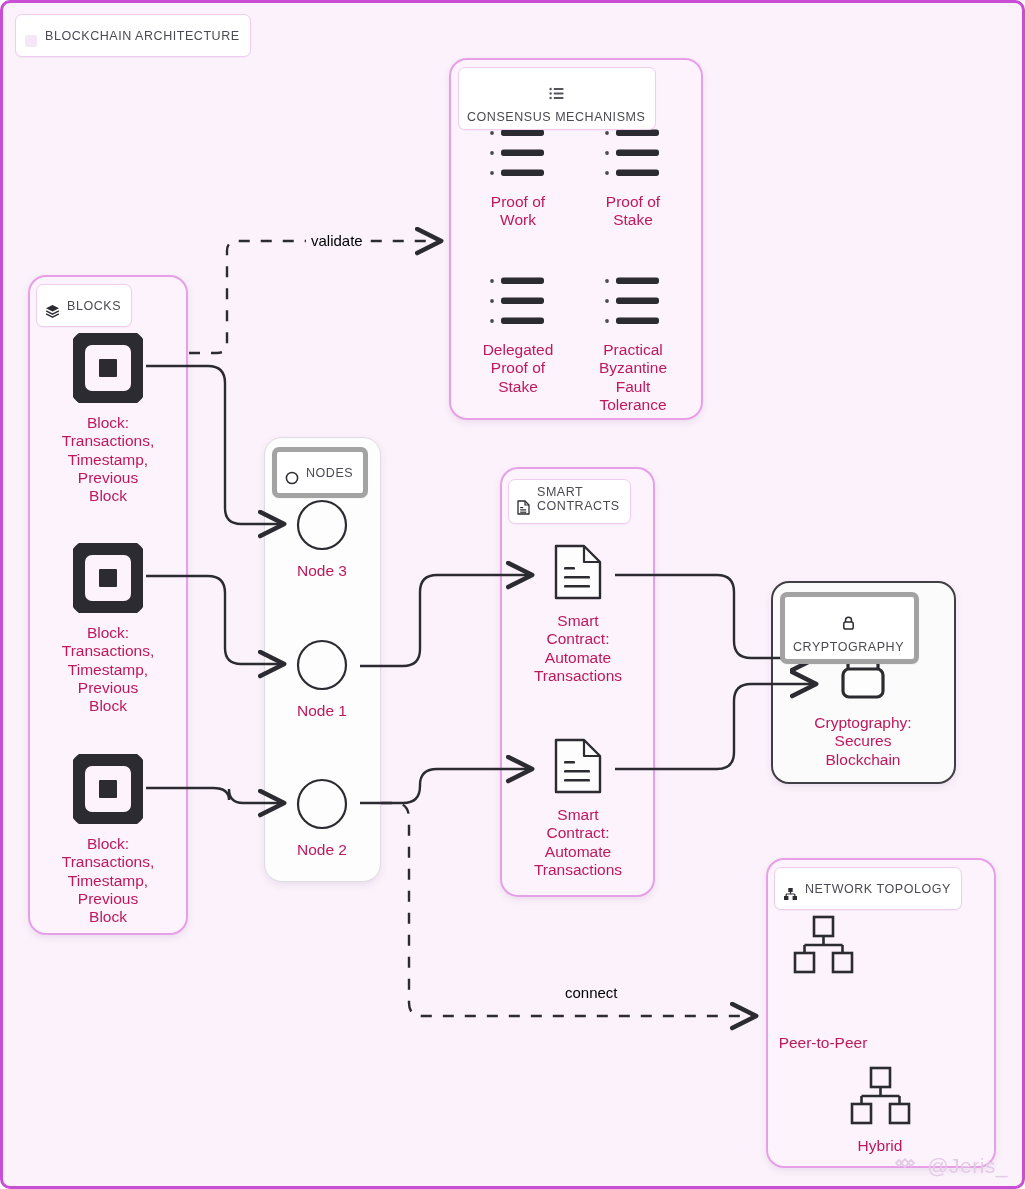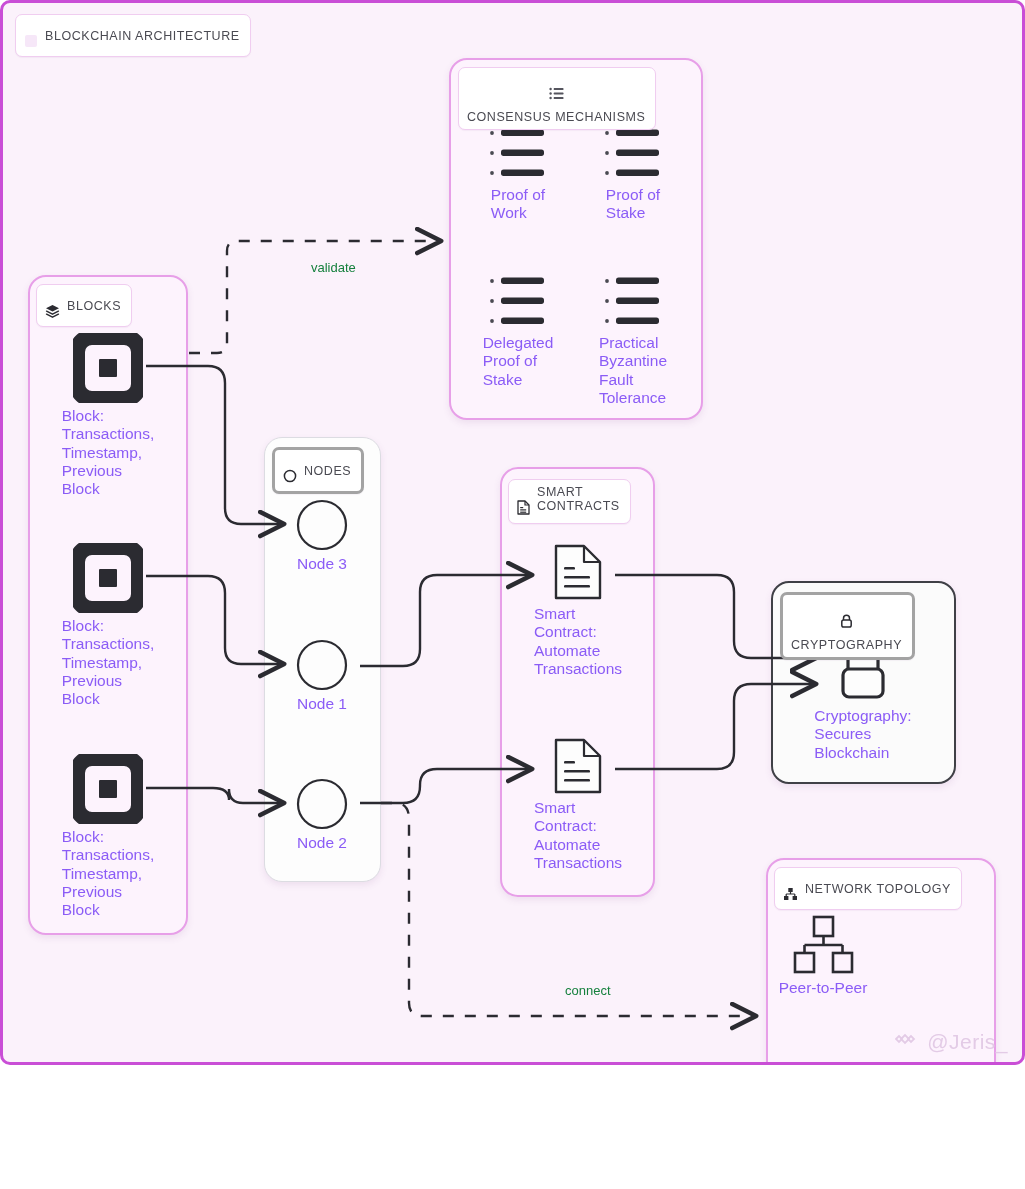--- a/index.html
+++ b/index.html
@@ -1,20 +1,20 @@
 <!DOCTYPE html>
 <html><head>
 <meta charset="utf-8">
 <style>
   html,body{margin:0;padding:0;background:#ffffff;}
   body{font-family:"Liberation Sans", sans-serif;}
 
   #canvas{
     position:relative;
-    width:1025px;height:1065px;
+    width:1025px;height:1189px;
     box-sizing:border-box;
     background:#fbf2fb;
     border:3px solid #c94ed6;
     border-radius:10px;
     overflow:hidden;
   }
 
   
   .badge{
     position:absolute;
@@ -24,21 +24,21 @@
     border-radius:7px;
     padding:5px 10px 5px 8px;
     font-size:12.5px;
     letter-spacing:.55px;
     color:#4a4a52;
     white-space:pre-line;
     line-height:1.12;
     box-shadow:0 1px 1px rgba(120,60,130,.06);
     z-index:6;
   }
-  .badge.gray{border:3px solid #a3a3a3;}
+  .badge.gray{border:5px solid #a3a3a3;}
   .badge .bico{flex:0 0 auto;display:block;}
 
   
   .panel{
     position:absolute;
     box-sizing:border-box;
     border-radius:18px;
     background:#fdf3fd;
     border:2px solid #e79fe8;
     box-shadow:0 3px 7px rgba(120,60,130,.10);
@@ -55,36 +55,36 @@
 
   
   .item{
     position:absolute;
     display:flex;flex-direction:column;align-items:center;
     width:130px;
     z-index:4;
   }
   .item .ico{display:block;}
   .item .cap{
+    margin-top:7px;
     font-size:15.5px;
     line-height:1.18;
-    color:#8b5cf6;
-    text-align:left;
+    color:#be185d;
+    text-align:center;
     white-space:pre-line;
   }
 
   
   #edges{position:absolute;left:0;top:0;width:1025px;height:1189px;z-index:3;pointer-events:none;}
   .edgelabel{
     position:absolute;
-    font-size:13px;color:#15803d;
+    font-size:15px;color:#000000;
     background:#fbf2fb;
     padding:0 5px;
     z-index:5;
-    margin-top:28px;
   }
 
   
   #watermark{
     position:absolute;right:14px;bottom:8px;
     display:flex;align-items:center;gap:6px;
     font-size:21px;color:#e3cbe6;
     letter-spacing:.5px;
     z-index:9;
     user-select:none;
@@ -127,21 +127,21 @@
 
     <path d="M612,572 L714,572 Q731,572 731,589 L731,638 Q731,655 748,655 L812,655" fill="none" stroke="#2b2b31" stroke-width="2.4" marker-end="url(#ah)"></path>
     <path d="M612,766 L714,766 Q731,766 731,749 L731,698 Q731,681 748,681 L812,681" fill="none" stroke="#2b2b31" stroke-width="2.4" marker-end="url(#ah)"></path>
 
     <path d="M186,350 L214,350 Q224,350 224,340 L224,248 Q224,238 234,238 L437,238" fill="none" stroke="#2b2b31" stroke-width="2.4" stroke-dasharray="11,11" stroke-linecap="butt" marker-end="url(#ah)"></path>
 
     <path d="M378,800 L392,800 Q406,800 406,816 L406,1000 Q406,1013 419,1013 L752,1013" fill="none" stroke="#2b2b31" stroke-width="2.4" stroke-dasharray="11,11" stroke-linecap="butt" marker-end="url(#ah)"></path>
   </svg>
 
   <div class="edgelabel" style="left:303px;top:229px;">validate</div>
-  <div class="edgelabel" style="left:557px;top:952px;">connect</div>
+  <div class="edgelabel" style="left:557px;top:981px;">connect</div>
 
   <div class="badge" style="left:455px;top:64px;flex-direction:column;">
     <span class="bico">
       <svg width="15" height="13" viewBox="0 0 15 13">
         <circle cx="1.6" cy="2" r="1.2" fill="#55555e"></circle>
           <rect x="4.6" y="1.1" width="10" height="1.9" rx=".8" fill="#55555e"></rect>
         <circle cx="1.6" cy="6.5" r="1.2" fill="#55555e"></circle>
           <rect x="4.6" y="5.6" width="10" height="1.9" rx=".8" fill="#55555e"></rect>
         <circle cx="1.6" cy="11" r="1.2" fill="#55555e"></circle>
           <rect x="4.6" y="10.1" width="10" height="1.9" rx=".8" fill="#55555e"></rect>
@@ -375,21 +375,21 @@
       <svg width="15" height="14" viewBox="0 0 15 14">
         <rect x="5.3" y="1" width="4.4" height="4" fill="#2b2b31"></rect>
         <rect x="1" y="9" width="4.4" height="4" fill="#2b2b31"></rect>
         <rect x="9.6" y="9" width="4.4" height="4" fill="#2b2b31"></rect>
         <path d="M7.5 5 V7 M3.2 7 H11.8 M3.2 7 V9 M11.8 7 V9" stroke="#2b2b31" stroke-width="1.2" fill="none"></path>
       </svg>
     </span>
     <span>NETWORK TOPOLOGY</span>
   </div>
 
-  <div class="item" style="left:755px;top:912px;">
+  <div class="item" style="left:755px;top:912px;gap:48px;">
     <span class="ico">
       <svg width="66" height="60" viewBox="0 0 66 60">
         <rect x="24" y="2" width="19" height="19" fill="none" stroke="#2b2b31" stroke-width="2.6"></rect>
         <rect x="5" y="38" width="19" height="19" fill="none" stroke="#2b2b31" stroke-width="2.6"></rect>
         <rect x="43" y="38" width="19" height="19" fill="none" stroke="#2b2b31" stroke-width="2.6"></rect>
         <path d="M33.5 21 V30 M14.5 30 H52.5 M14.5 30 V38 M52.5 30 V38" stroke="#2b2b31" stroke-width="2.6" fill="none"></path>
       </svg>
     </span>
     <span class="cap">Peer-to-Peer</span>
   </div>

